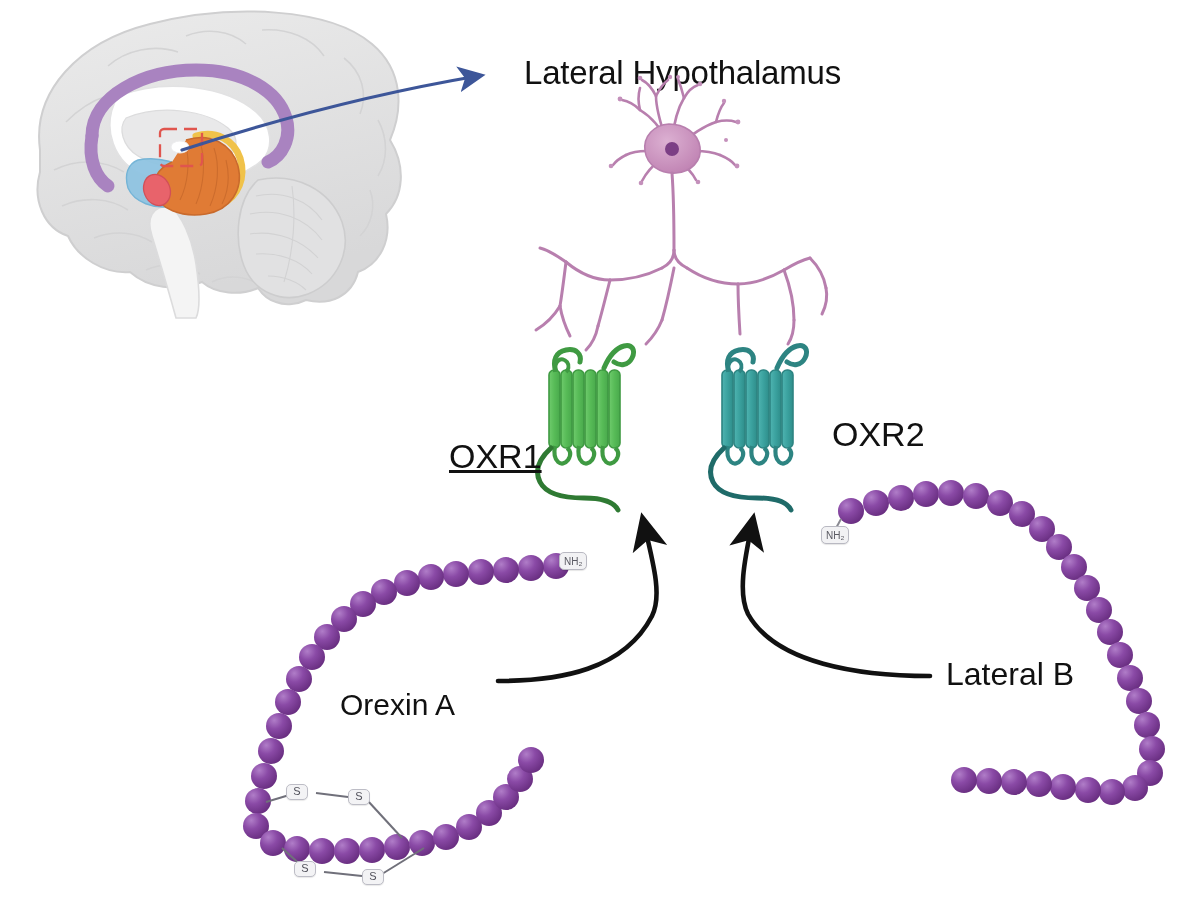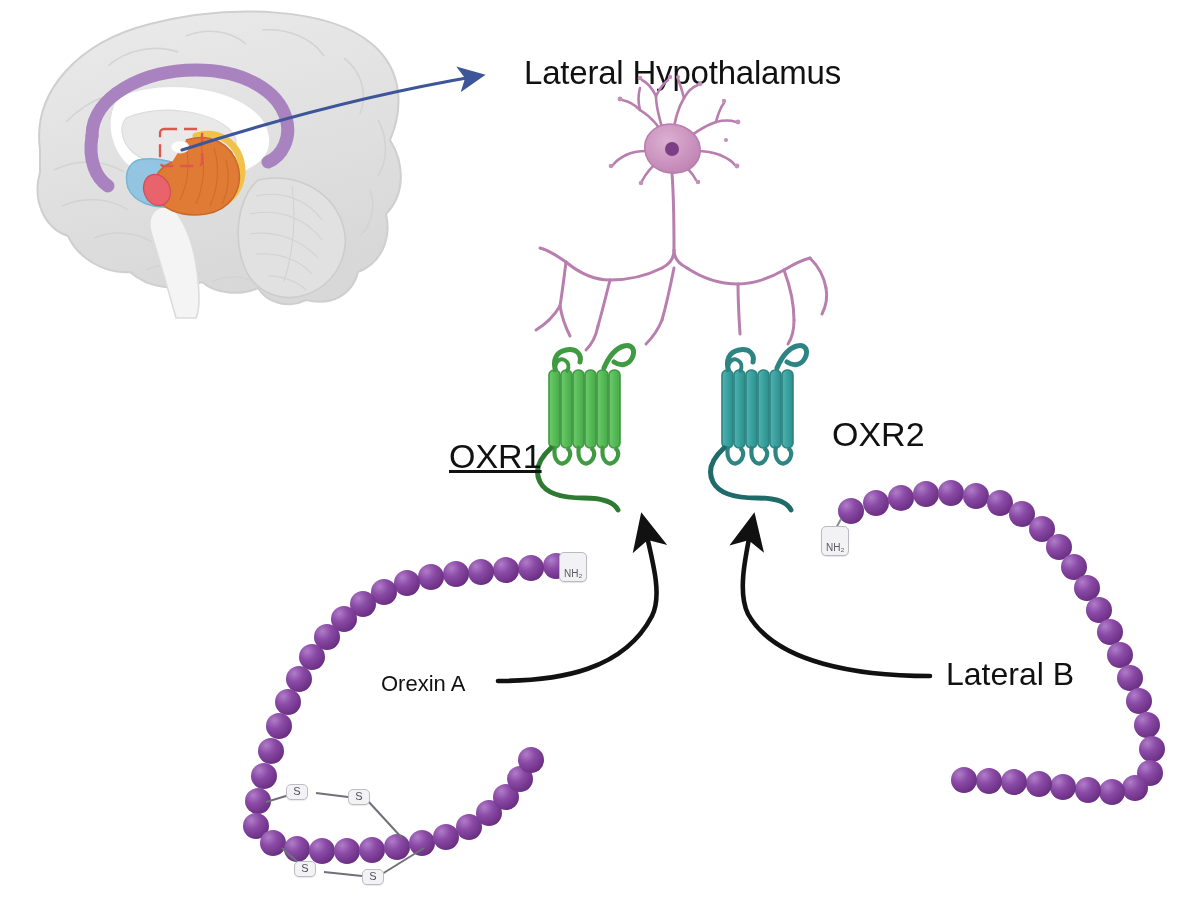--- a/index.html
+++ b/index.html
@@ -14,30 +14,30 @@
   .txt{
     position:absolute;
     font-family:"Liberation Sans", sans-serif;
     color:#111111;
     white-space:nowrap;
     -webkit-font-smoothing:antialiased;
   }
   #label-lateral-hypothalamus{left:524px;top:54px;font-size:33px;letter-spacing:-0.2px;}
   #label-oxr1{left:449px;top:437px;font-size:34px;text-decoration:underline;}
   #label-oxr2{left:832px;top:415px;font-size:34px;}
-  #label-orexin-a{left:340px;top:671px;font-size:22px;margin-left:41px;}
+  #label-orexin-a{left:340px;top:688px;font-size:30px;}
   #label-orexin-b{left:946px;top:656px;font-size:32px;}
   .nh2-tag{
     position:absolute;
     font-family:"Liberation Sans", sans-serif;
     font-size:10px;color:#5a5a62;
     background:#f2f2f4;
     border:1.2px solid #b9b9c2;
     border-radius:5px;
-    padding:15px 4px 2px 4px;
+    padding:3px 4px 2px 4px;
     line-height:11px;
     box-shadow:0 1px 1px rgba(0,0,0,.10);
   }
   #nh2-orexin-a{left:559px;top:552px;}
   #nh2-orexin-b{left:821px;top:526px;}
   .s-tag{
     position:absolute;
     font-family:"Liberation Sans", sans-serif;
     font-size:11px;color:#50505a;
     background:#f3f3f5;

